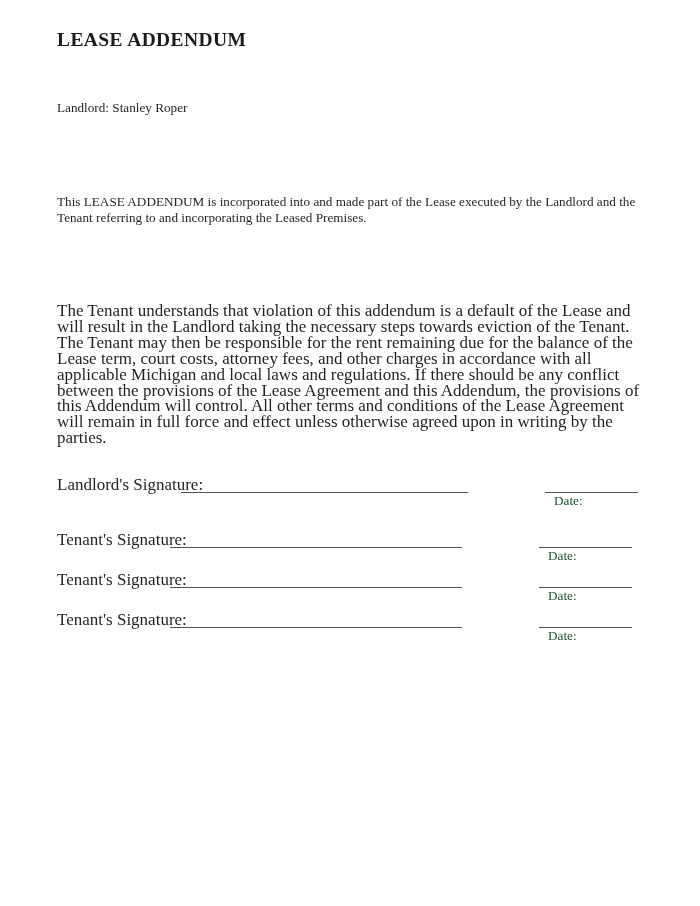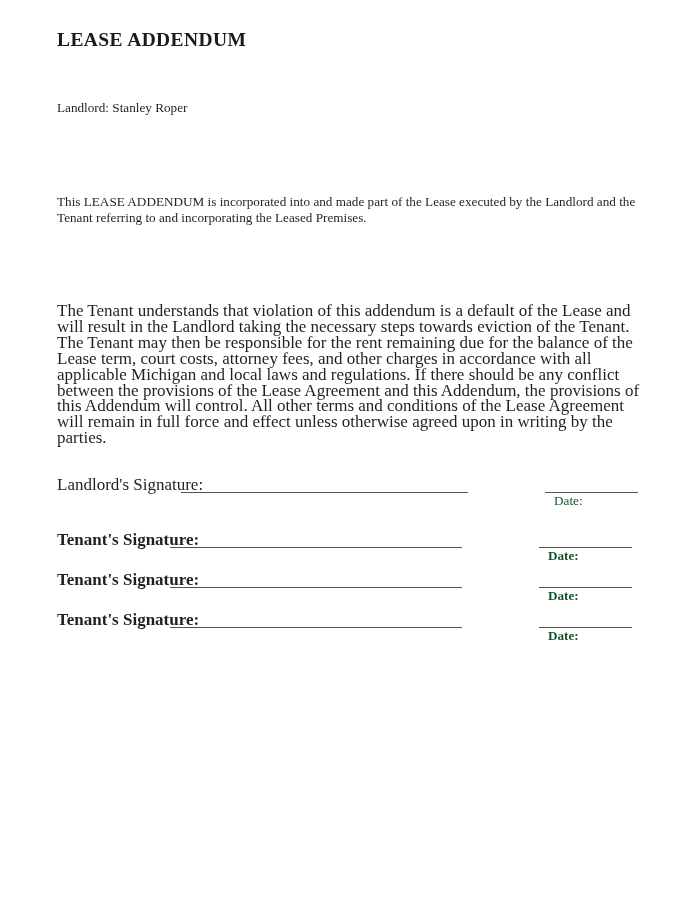--- a/index.html
+++ b/index.html
@@ -74,21 +74,20 @@
     top: 477px;
     width: 586px;
   }
   .sig-row {
     position: relative;
     height: 20px;
     margin-bottom: 19px;
   }
   .sig-row.tenant-row {
     margin-bottom: 20px;
-    font-weight: bold;
   }
   .sig-row.first-row {
     margin-bottom: 35px;
   }
   .sig-label {
     position: absolute;
     left: 0;
     top: 0;
     font-size: 17px;
     line-height: 16px;

